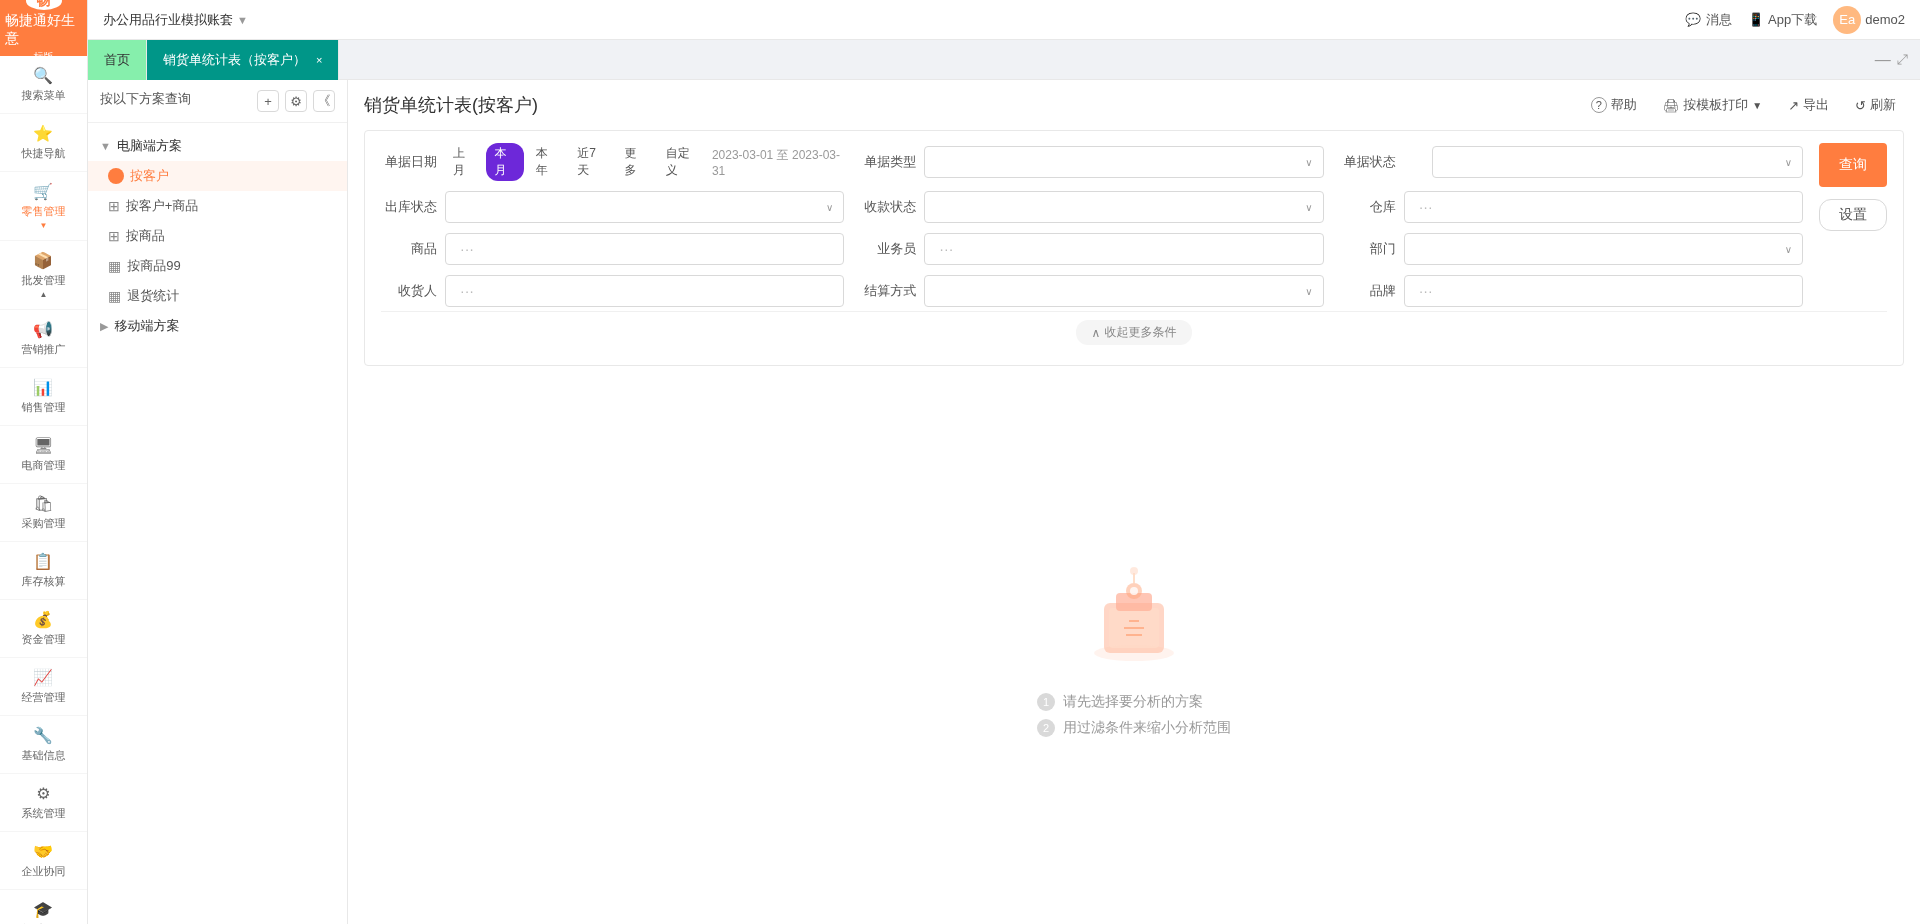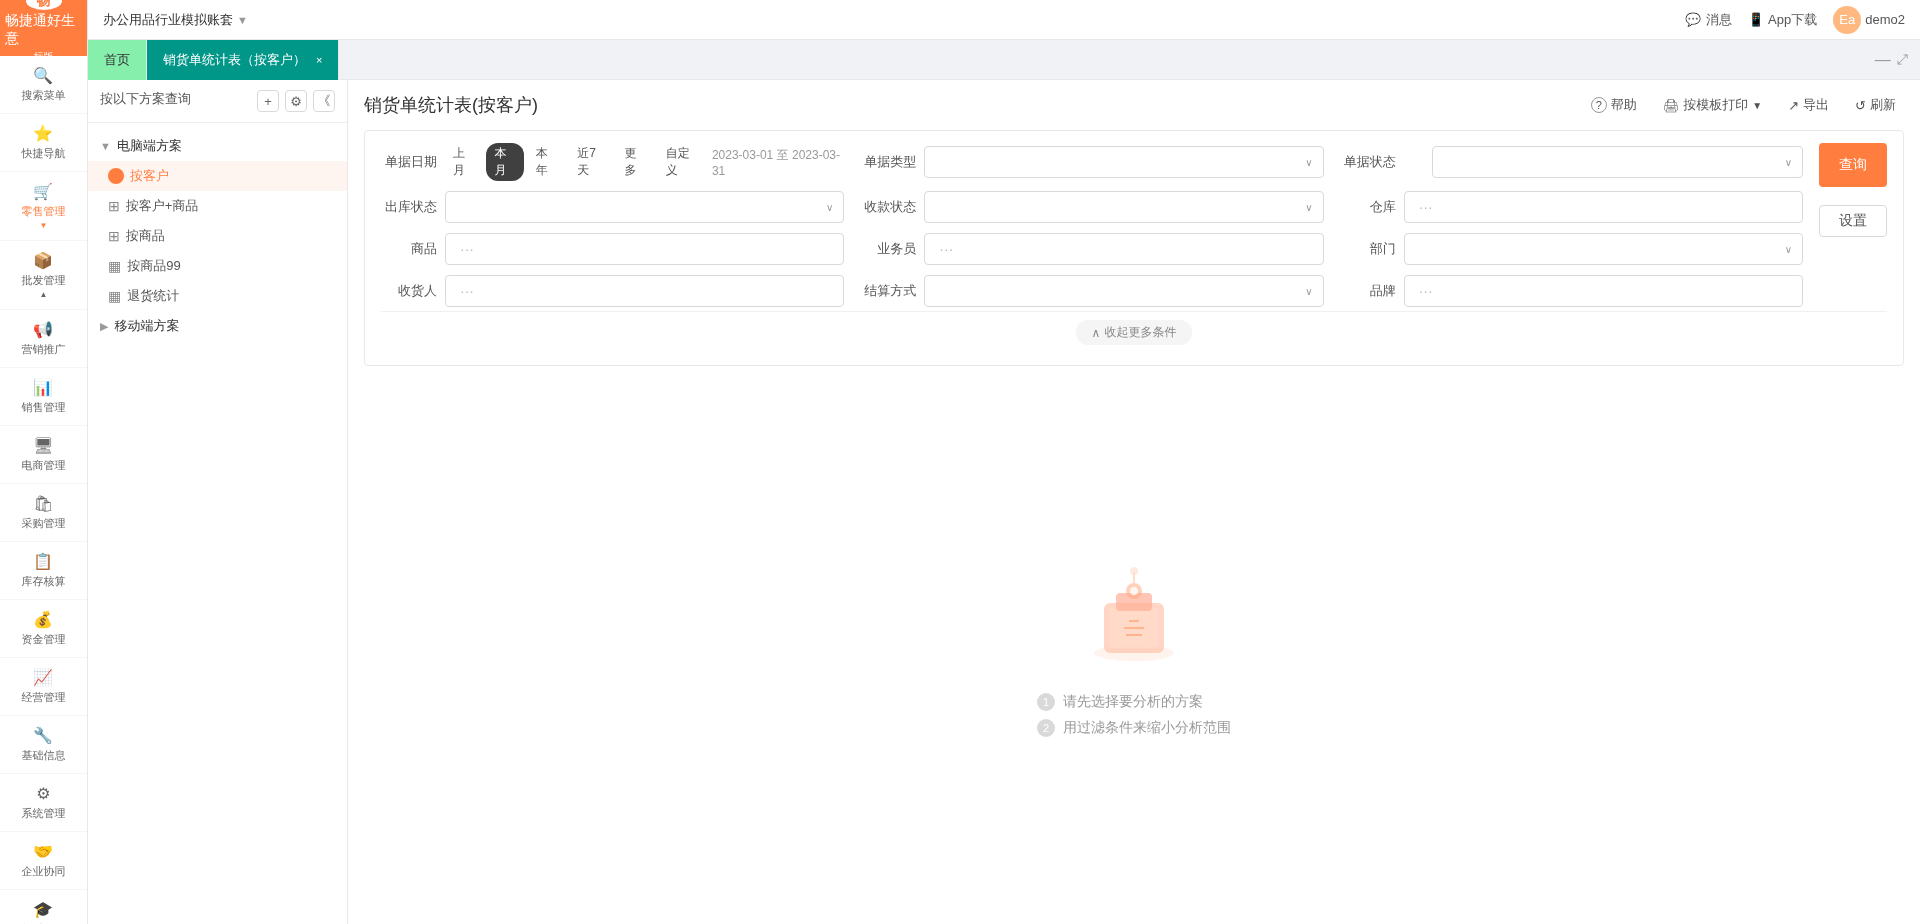--- a/index.html
+++ b/index.html
@@ -58,28 +58,28 @@
 
     
     .filter-area { background: #fff; border: 1px solid #e8e8e8; border-radius: 4px; padding: 12px 16px; margin-bottom: 12px; }
     .filter-row { display: flex; align-items: center; margin-bottom: 10px; gap: 16px; }
     .filter-row:last-child { margin-bottom: 0; }
     .filter-label { width: 64px; font-size: 13px; color: #555; flex-shrink: 0; text-align: right; padding-right: 8px; }
     .filter-input { flex: 1; height: 32px; border: 1px solid #d9d9d9; border-radius: 4px; padding: 0 10px; font-size: 13px; color: #333; display: flex; align-items: center; cursor: pointer; gap: 4px; background: #fff; }
     .filter-select { flex: 1; height: 32px; border: 1px solid #d9d9d9; border-radius: 4px; padding: 0 10px; font-size: 13px; color: #333; display: flex; align-items: center; justify-content: space-between; cursor: pointer; background: #fff; }
     .date-tabs { display: flex; gap: 4px; align-items: center; }
     .date-tab { padding: 2px 8px; border-radius: 3px; font-size: 12px; cursor: pointer; color: #555; }
-    .date-tab.active { background: #404040; color: #fff; border-radius: 12px; }
+    .date-tab.active { background: #6d28d9; color: #fff; border-radius: 12px; }
     .date-range { font-size: 12px; color: #999; }
     .chevron { color: #999; font-size: 10px; }
     .dots-icon { color: #bbb; font-size: 14px; cursor: pointer; }
 
     
     .query-btn { background: #ff7d3f; color: #fff; border: none; border-radius: 4px; padding: 6px 20px; font-size: 14px; cursor: pointer; height: 44px; }
-    .setting-btn { background: #fff; color: #555; border: 1px solid #d9d9d9; border-radius: 4px; padding: 6px 12px; font-size: 14px; cursor: pointer; height: 32px; margin-top: 12px; }
+    .setting-btn { background: #fff; color: #555; border: 1px solid #d9d9d9; border-radius: 12px; padding: 6px 12px; font-size: 14px; cursor: pointer; height: 32px; margin-top: 6px; }
 
     .filter-btn-group { display: flex; flex-direction: column; gap: 6px; flex-shrink: 0; }
 
     
     .collapse-bar { display: flex; justify-content: center; align-items: center; padding: 8px 0; border-top: 1px solid #f0f0f0; margin-top: 4px; }
     .collapse-btn { display: flex; align-items: center; gap: 4px; font-size: 12px; color: #888; cursor: pointer; padding: 4px 16px; border-radius: 12px; background: #f5f5f5; }
 
     
     .empty-state { flex: 1; display: flex; flex-direction: column; align-items: center; justify-content: center; padding: 40px 0; }
     .empty-icon { width: 120px; height: 120px; margin-bottom: 20px; opacity: 0.7; }

